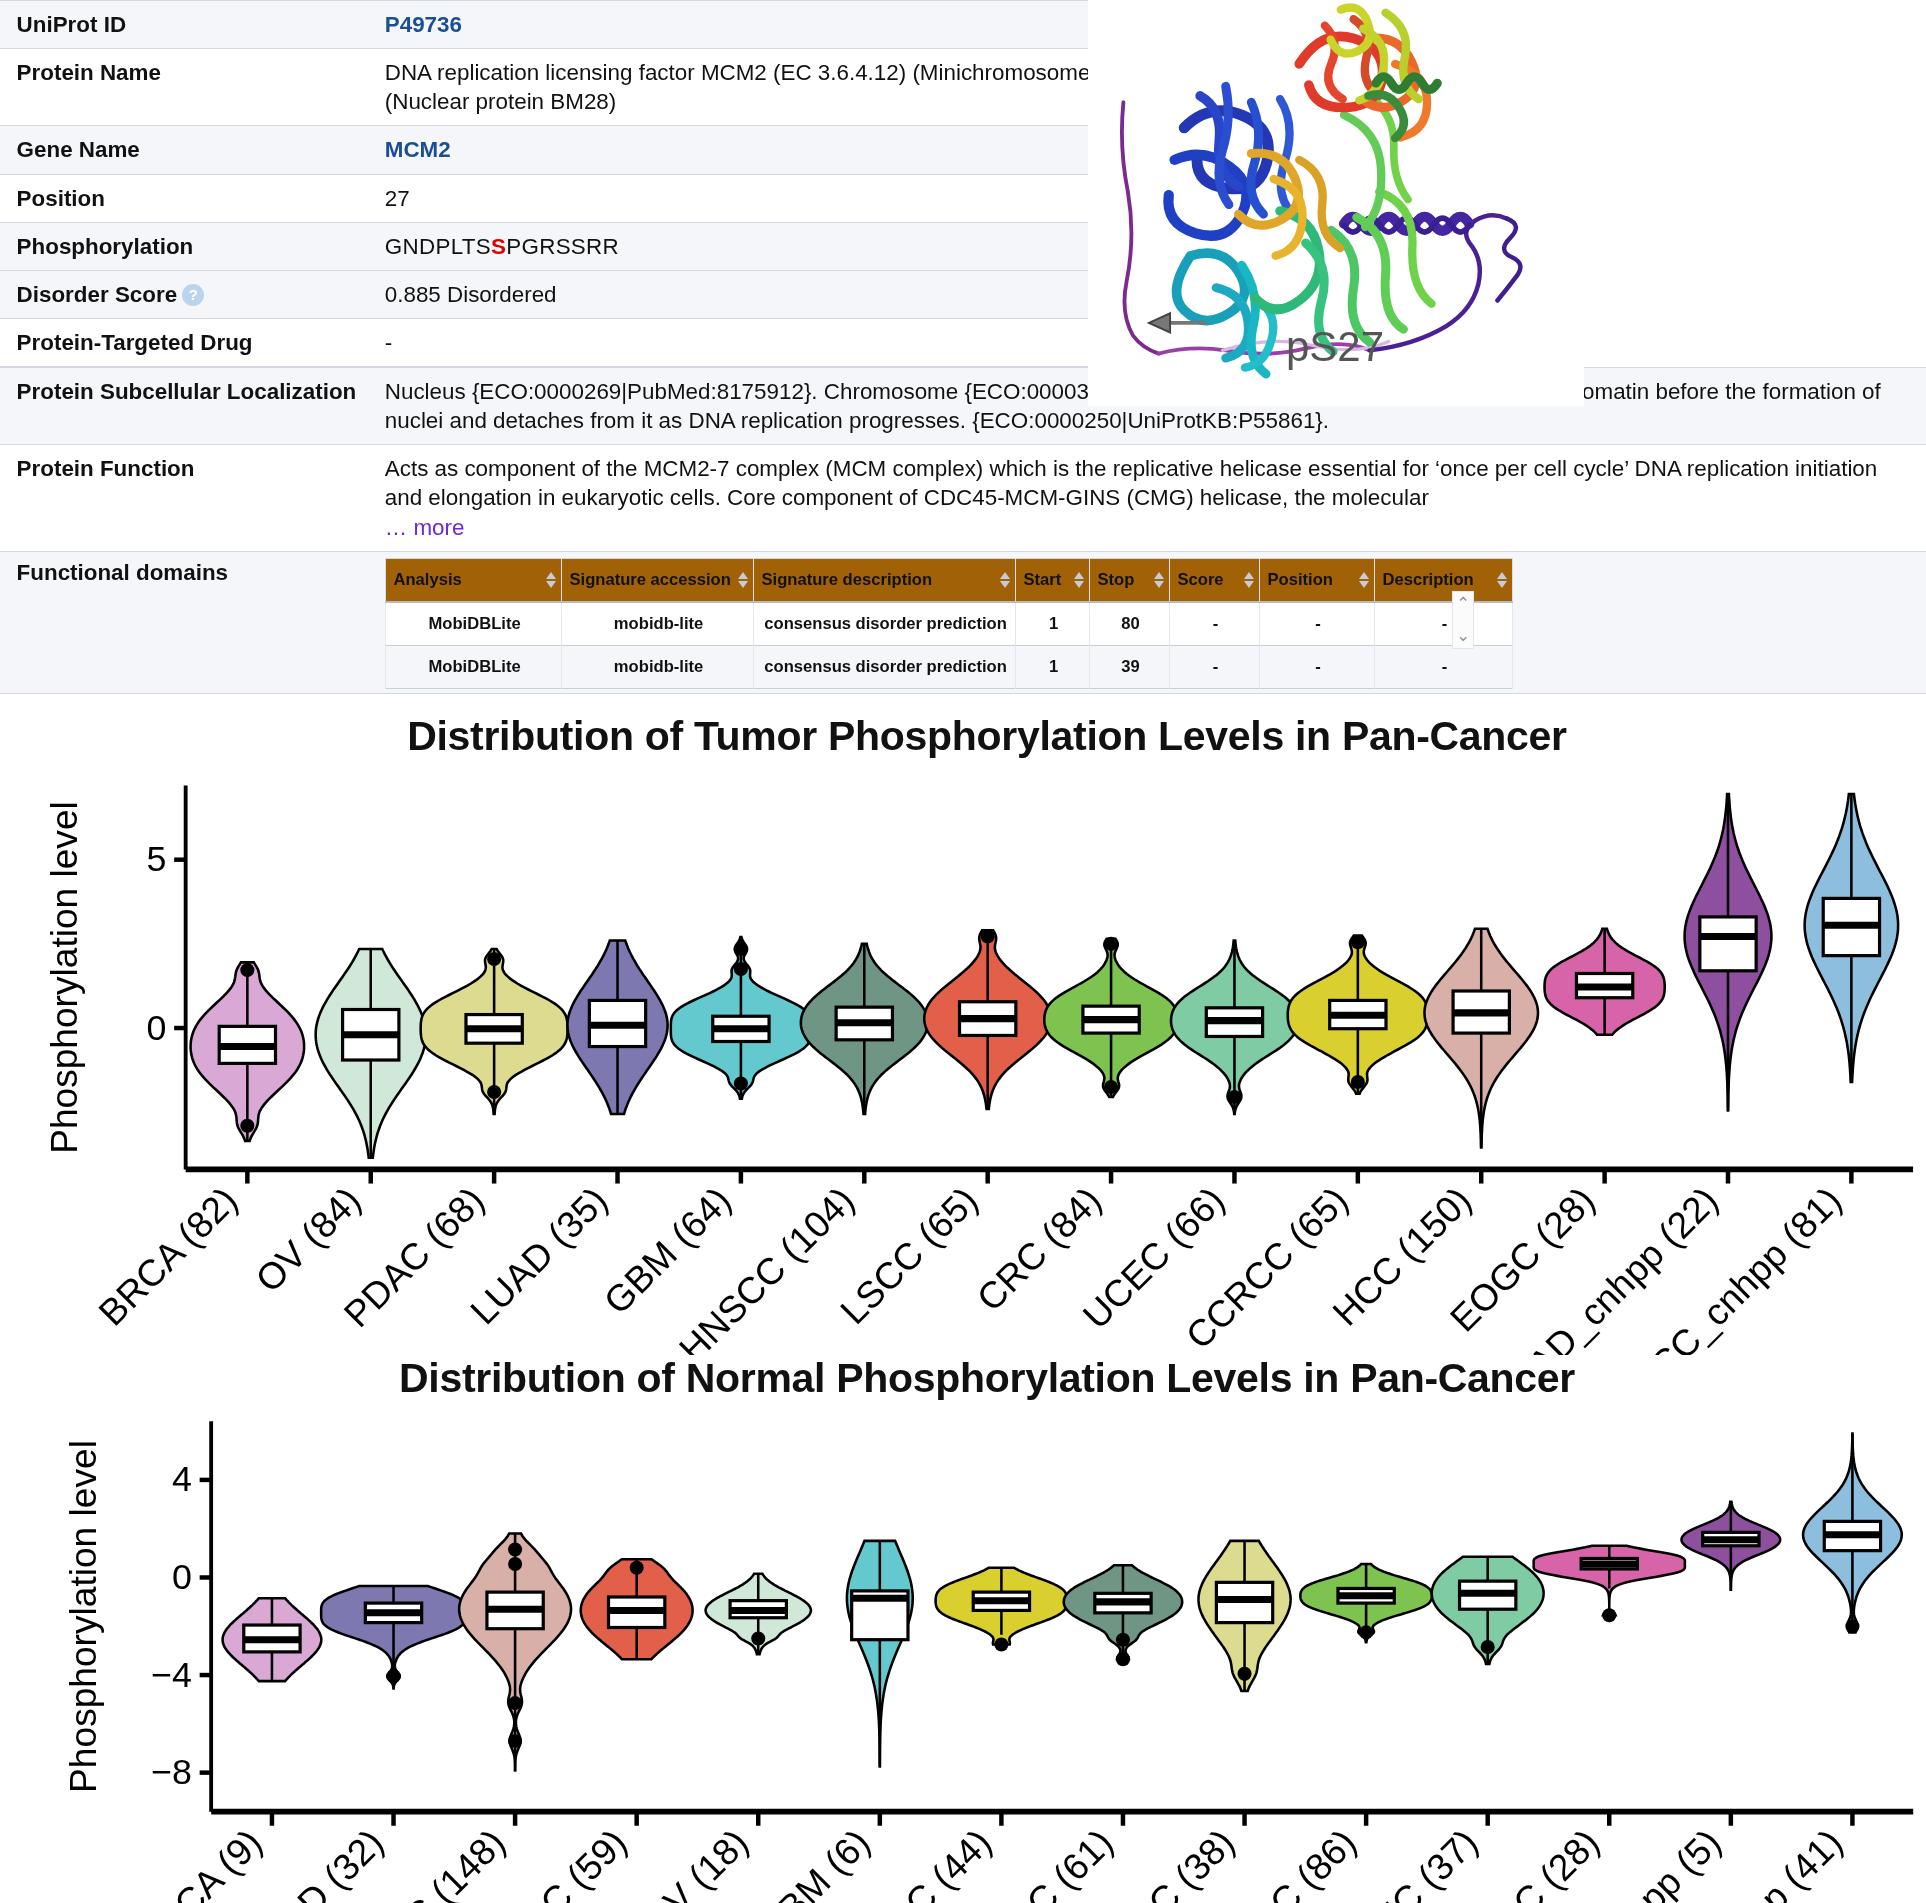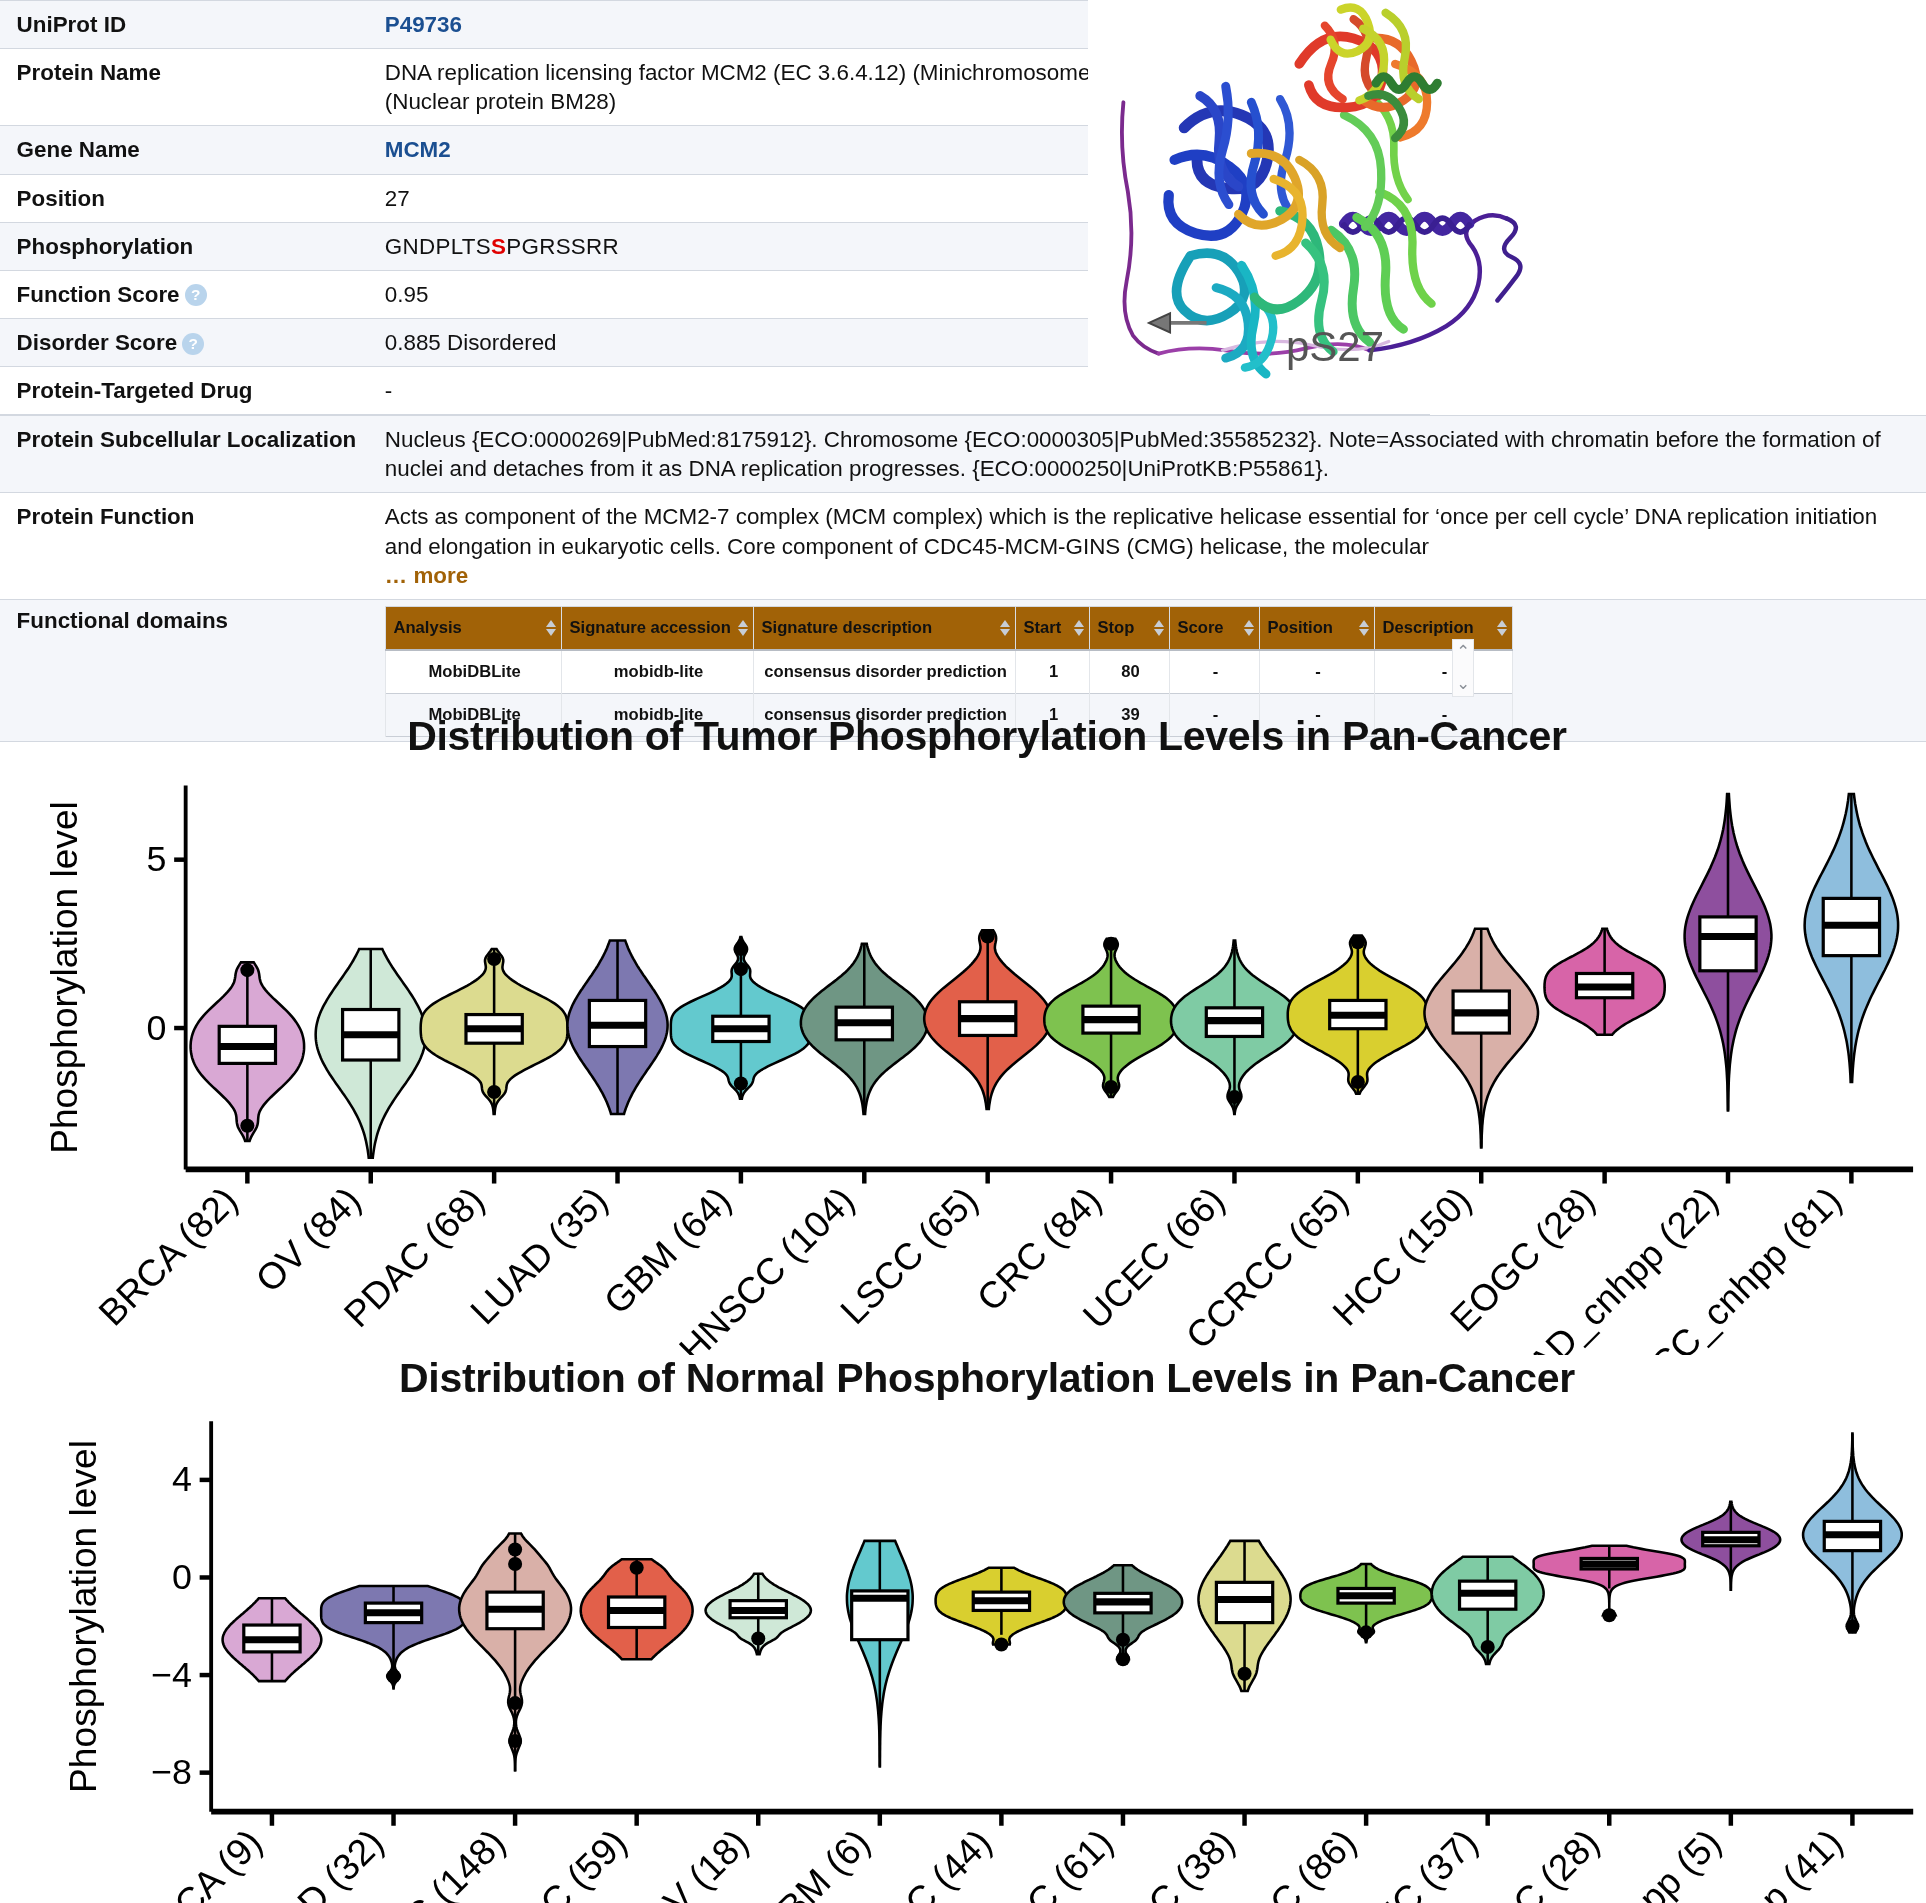--- a/index.html
+++ b/index.html
@@ -8,21 +8,21 @@
   
   #info-panel{position:relative;width:1600px;height:713px;}
   .info-table{width:1430px;border-collapse:collapse;table-layout:fixed;}
   .info-table tr{border-top:1.3px solid #d3d8e0;border-bottom:1.3px solid #d3d8e0;}
   .info-table tr.alt{background:#f4f6fa;}
   .info-table td{vertical-align:top;padding:9px 6.4px 9px 16.6px;font-size:22.4px;line-height:1.3;}
   .info-table td.lbl{width:349px;font-weight:bold;padding-left:16.6px;}
   .info-table td.val{padding-left:12.8px;}
   .blue{color:#1b4f91;font-weight:bold;}
   .redS{color:#e00000;font-weight:bold;}
-  .morelink{color:#a16207;font-weight:bold;}
+  .morelink{color:#6d28d9;font-weight:normal;}
   .help-icon{display:inline-block;width:22px;height:22px;border-radius:50%;
     background:#b9d4ec;color:#fff;font-size:15.4px;font-weight:bold;text-align:center;
     line-height:22px;vertical-align:1.3px;margin-left:5.1px;}
   .seqwin{font-size:22.4px;letter-spacing:0.3px;}
 
   
   #structure-box{position:absolute;right:16px;top:0;width:496px;height:406px;background:#fff;}
   #structure-box svg{display:block;}
   .ps-label{position:absolute;left:198px;top:323px;font-size:42px;color:#555;
     font-family:"Liberation Sans",sans-serif;}
@@ -72,24 +72,20 @@
         <td class="lbl">Gene Name</td>
         <td class="val"><span class="blue">MCM2</span></td>
       </tr>
       <tr>
         <td class="lbl">Position</td>
         <td class="val">27</td>
       </tr>
       <tr class="alt">
         <td class="lbl">Phosphorylation</td>
         <td class="val seqwin"><span>GNDPLTS</span><span class="redS">S</span><span>PGRSSRR</span></td>
-      </tr>
-      <tr>
-        <td class="lbl"><span>Function Score</span><span class="help-icon">?</span></td>
-        <td class="val">0.95</td>
       </tr>
       <tr class="alt">
         <td class="lbl"><span>Disorder Score</span><span class="help-icon">?</span></td>
         <td class="val">0.885 Disordered</td>
       </tr>
       <tr>
         <td class="lbl">Protein-Targeted Drug</td>
         <td class="val">-</td>
       </tr>
     </tbody>

